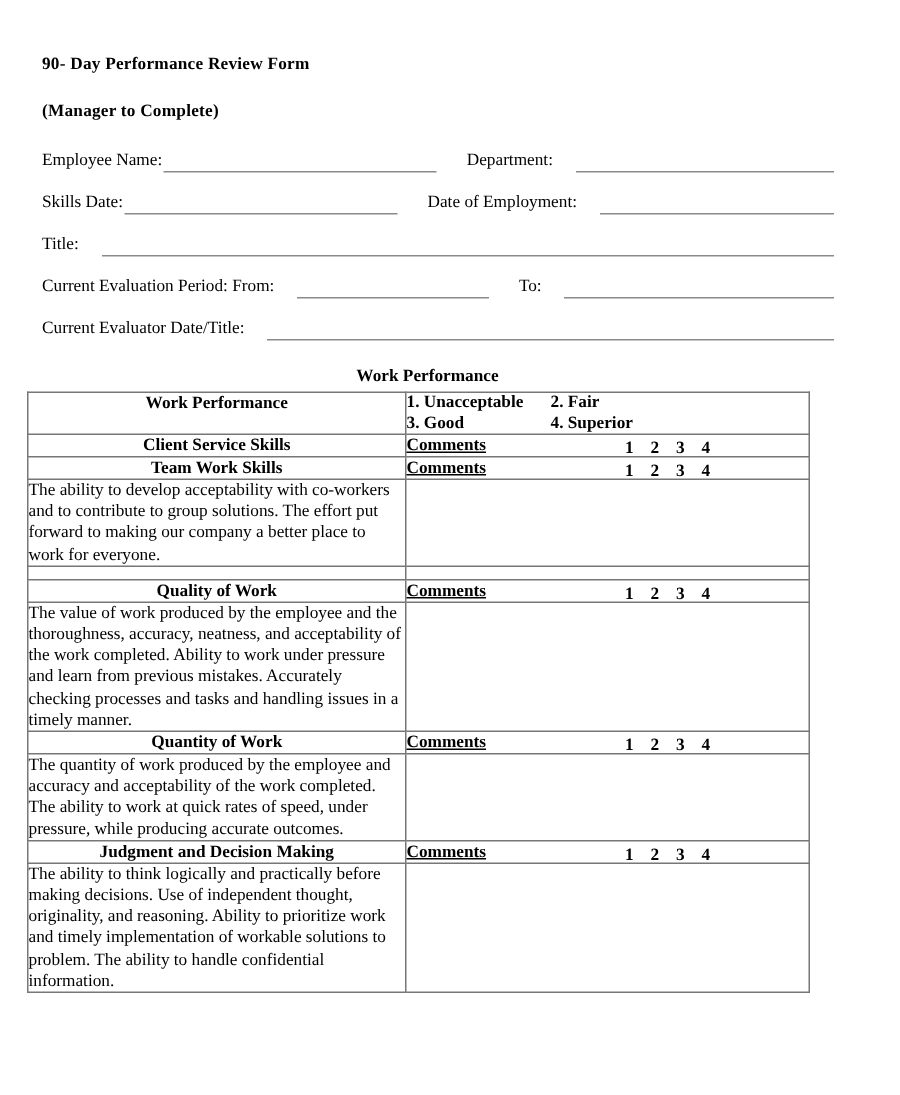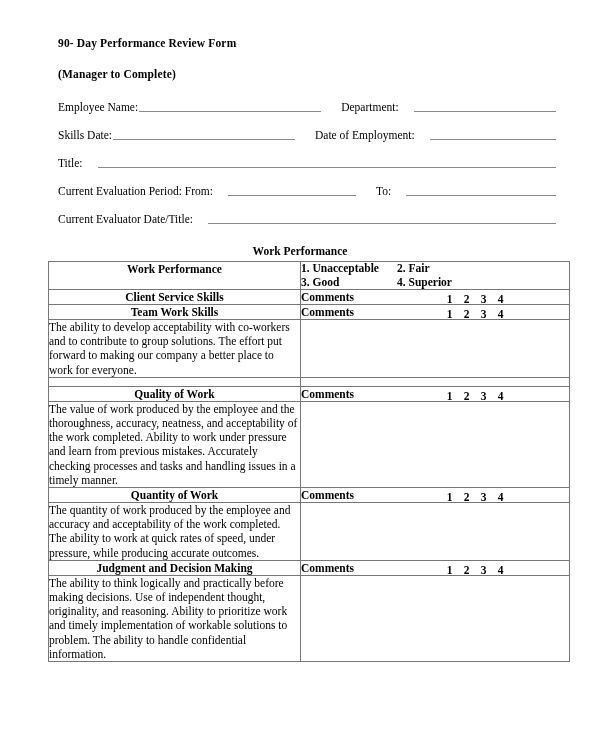--- a/index.html
+++ b/index.html
@@ -14,21 +14,21 @@
     font-family: "Liberation Serif", "DejaVu Serif", serif;
     color: #000000;
     -webkit-font-smoothing: antialiased;
   }
 
   .page {
     position: relative;
     width: 600px;
     height: 560px;
     box-sizing: border-box;
-    padding: 36px 44px 0 58px;
+    padding: 36px 44px 0 28px;
   }
 
   
   .doc-title {
     font-size: 11.5px;
     font-weight: bold;
     letter-spacing: 0.15px;
     margin: 0;
     padding: 0;
     line-height: 14px;
@@ -42,20 +42,21 @@
     line-height: 14px;
     margin-top: 17px;
   }
 
   
   .form-block {
     margin-top: 19px;
   }
   .form-row {
     display: flex;
+    align-items: flex-end;
     font-size: 11.5px;
     line-height: 15px;
     margin-bottom: 13px;
     white-space: nowrap;
   }
   .form-row:last-child { margin-bottom: 0; }
 
   .fld-label {
     flex: 0 0 auto;
     padding-right: 1px;
@@ -122,21 +123,21 @@
     padding: 2px 4px 3px 4px;
     line-height: 14px;
   }
   .cmt-cell {
     padding: 2px 4px 3px 5px;
     font-weight: bold;
     line-height: 14px;
     position: relative;
     white-space: nowrap;
   }
-  .cmt-label { display: inline-block; }
+  .cmt-label { display: inline-block; text-decoration: underline; }
   .ratings {
     position: absolute;
     left: 140px;
     top: 2px;
     font-weight: bold;
     letter-spacing: 0px;
   }
   .ratings span { display: inline-block; width: 17px; text-align: center; }
 
   

